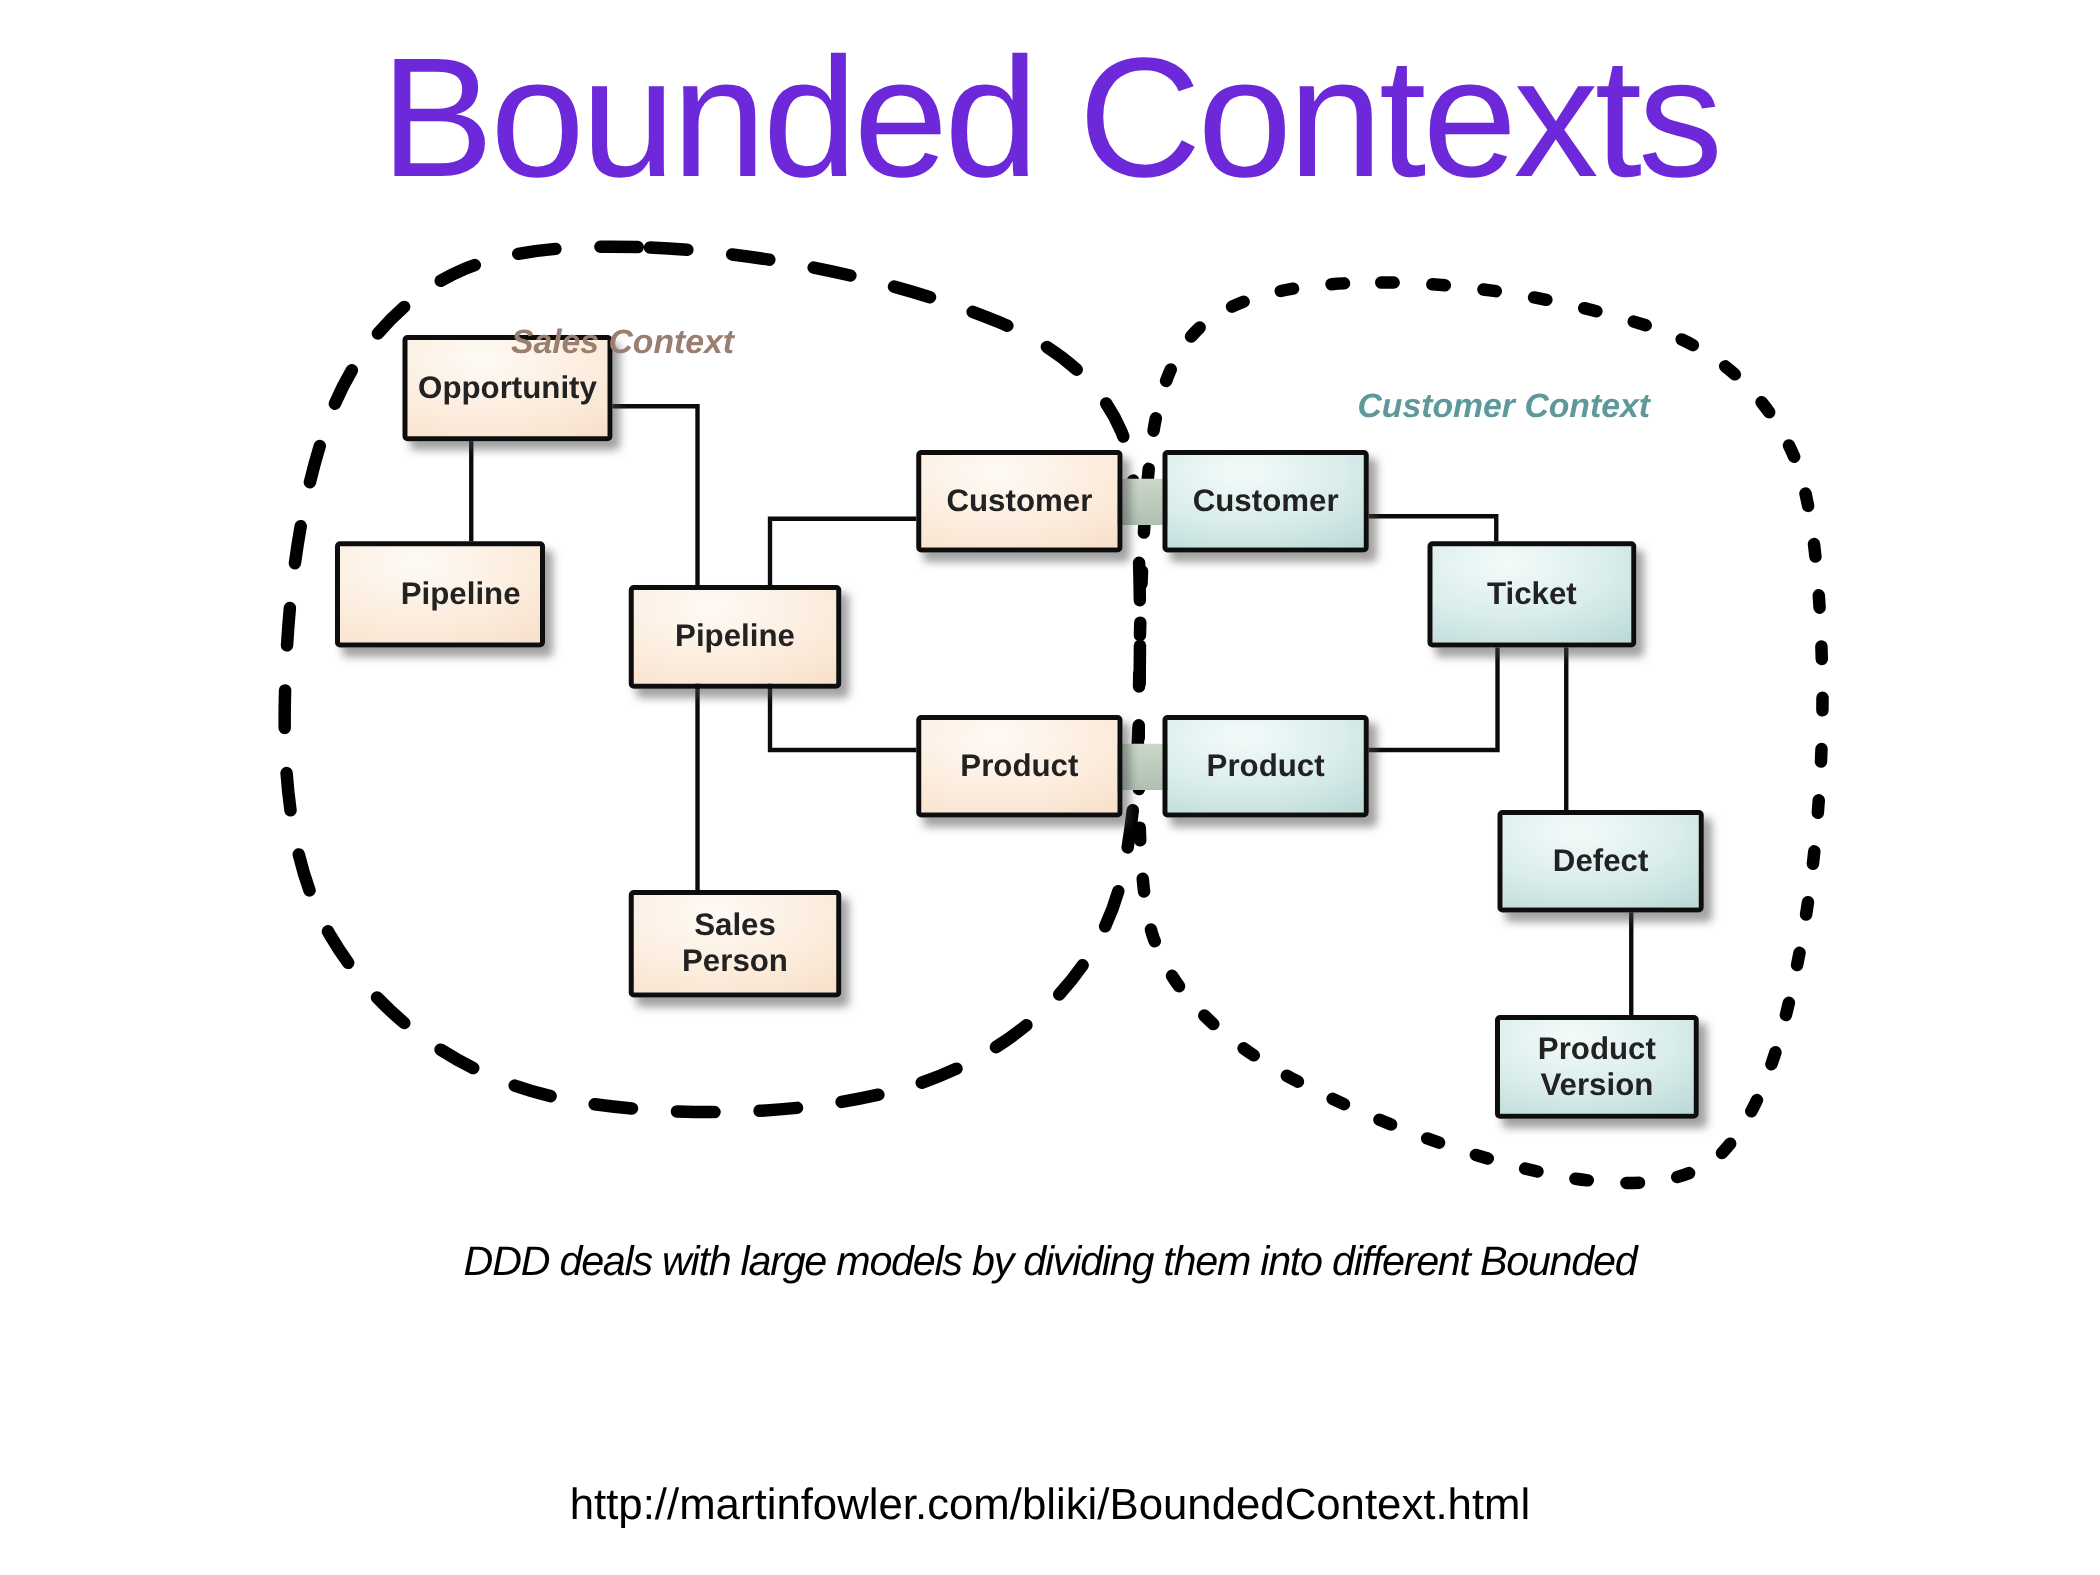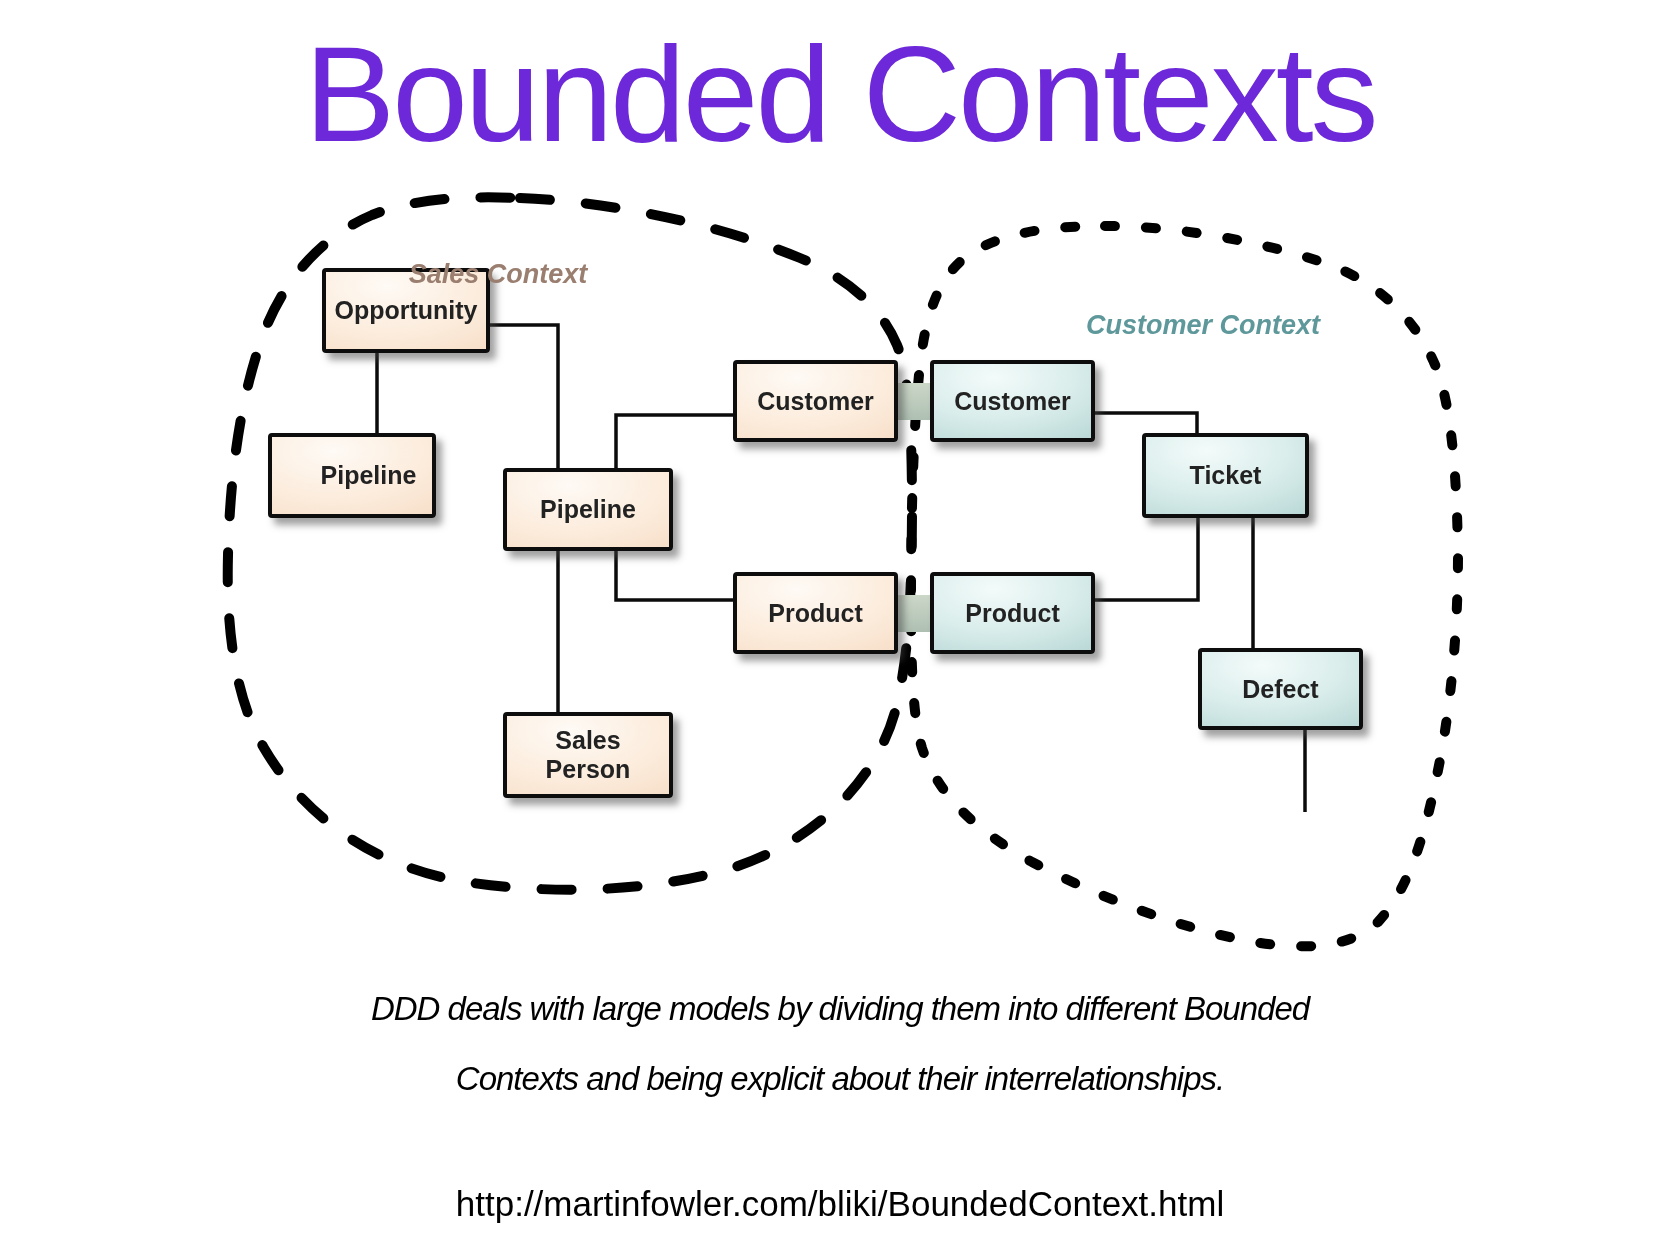--- a/index.html
+++ b/index.html
@@ -99,23 +99,25 @@
       </div>
       <div class="node support" style="left: 1142px; top: 433px; width: 167px; height: 85px;">
         <span class="node-label">Ticket</span>
       </div>
       <div class="node support" style="left: 930px; top: 572px; width: 165px; height: 82px;">
         <span class="node-label">Product</span>
       </div>
       <div class="node support" style="left: 1198px; top: 648px; width: 165px; height: 82px;">
         <span class="node-label">Defect</span>
       </div>
+      <div class="node support" style="left: 1196px; top: 812px; width: 163px; height: 83px;">
+        <span class="node-label">Product Version</span>
+      </div>
     </div>
 
   <div class="caption">
     <div>DDD deals with large models by dividing them into different Bounded</div>
-    <div>Contexts and being explicit about their interrelationships.</div>
   </div>
 
   <div class="source-url">http://martinfowler.com/bliki/BoundedContext.html</div>
 <div class="context-label" style="left: 498px; top: 274px; color: rgb(154, 126, 111);">Sales Context</div>
     <div class="context-label" style="left: 1203px; top: 325px; color: rgb(94, 152, 155);">Customer Context</div>
   </div>
 
 </body></html>

